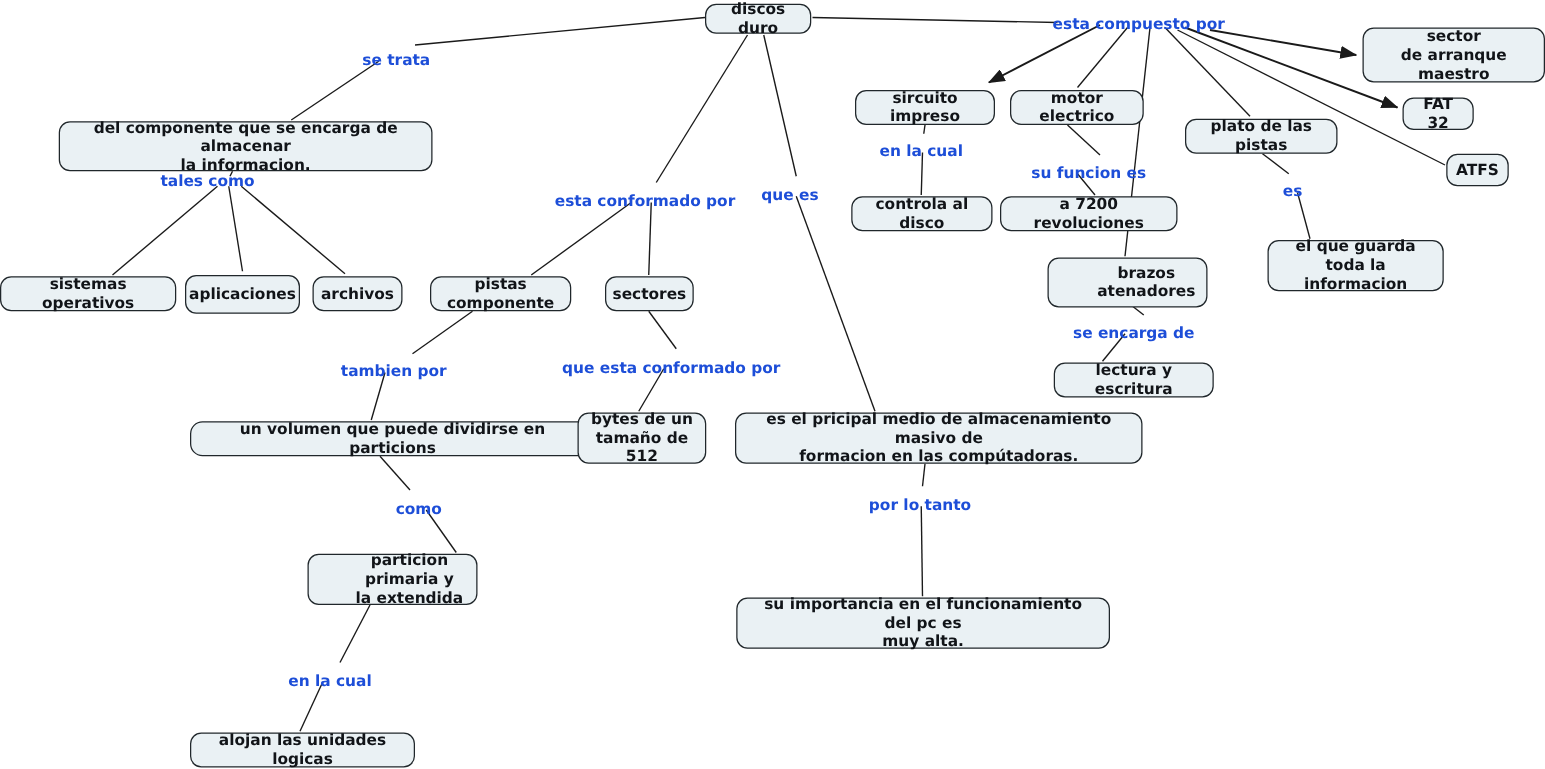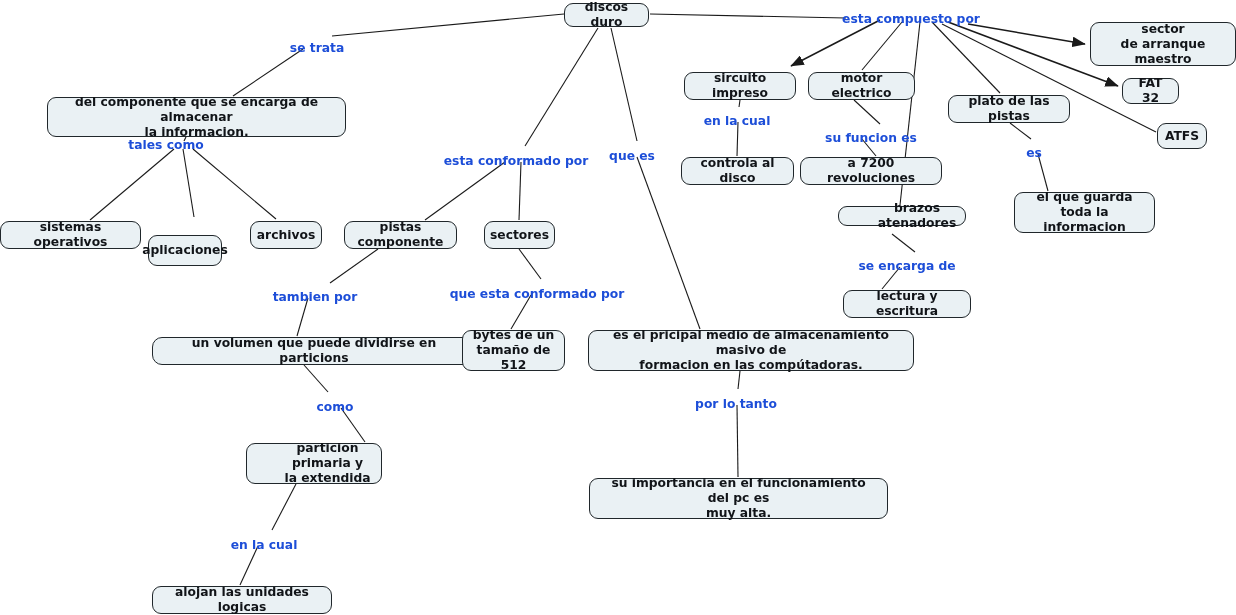--- a/index.html
+++ b/index.html
@@ -100,39 +100,39 @@
         <path d="M 900,267 L 882,289" fill="none" stroke="#1a1a1a" stroke-width="1.1"></path>
         <path d="M 1010,123 L 1031,139" fill="none" stroke="#1a1a1a" stroke-width="1.1"></path>
         <path d="M 1038,154 L 1048,191" fill="none" stroke="#1a1a1a" stroke-width="1.1"></path>
       </g>
   </svg>
   <div id="node-layer">
       <div class="node" style="left: 564px; top: 3px; width: 85px; height: 24px;">discos duro</div>
       <div class="node" style="left: 47px; top: 97px; width: 299px; height: 40px;">del componente que se encarga de almacenar
 la informacion.</div>
       <div class="node" style="left: 0px; top: 221px; width: 141px; height: 28px;">sistemas operativos</div>
-      <div class="node" style="left: 148px; top: 235px; width: 74px; height: 31px;">aplicaciones</div>
+      <div class="node" style="left: 148px; top: 220px; width: 92px; height: 31px;">aplicaciones</div>
       <div class="node" style="left: 250px; top: 221px; width: 72px; height: 28px;">archivos</div>
       <div class="node" style="left: 344px; top: 221px; width: 113px; height: 28px;">pistas componente</div>
       <div class="node" style="left: 484px; top: 221px; width: 71px; height: 28px;">sectores</div>
       <div class="node" style="left: 152px; top: 337px; width: 324px; height: 28px; border-radius: 10px;">un volumen que puede dividirse en particions</div>
       <div class="node" style="left: 462px; top: 330px; width: 103px; height: 41px;">bytes de un
 tamaño de 512</div>
       <div class="node" style="left: 246px; top: 443px; width: 136px; height: 41px; padding-left: 36px;">particion primaria y
 la extendida</div>
       <div class="node" style="left: 152px; top: 586px; width: 180px; height: 28px;">alojan las unidades logicas</div>
       <div class="node" style="left: 588px; top: 330px; width: 326px; height: 41px;">es el pricipal medio de almacenamiento masivo de
 formacion en las compútadoras.</div>
       <div class="node" style="left: 589px; top: 478px; width: 299px; height: 41px;">su importancia en el funcionamiento del pc es
 muy alta.</div>
       <div class="node" style="left: 684px; top: 72px; width: 112px; height: 28px;">sircuito impreso</div>
       <div class="node" style="left: 681px; top: 157px; width: 113px; height: 28px;">controla al disco</div>
       <div class="node" style="left: 808px; top: 72px; width: 107px; height: 28px;">motor electrico</div>
       <div class="node" style="left: 800px; top: 157px; width: 142px; height: 28px;">a 7200 revoluciones</div>
-      <div class="node" style="left: 838px; top: 206px; width: 128px; height: 20px; padding-left: 39px;">brazos atenadores</div>
+      <div class="node" style="left: 838px; top: 206px; width: 128px; height: 40px; padding-left: 39px;">brazos atenadores</div>
       <div class="node" style="left: 843px; top: 290px; width: 128px; height: 28px;">lectura y escritura</div>
       <div class="node" style="left: 948px; top: 95px; width: 122px; height: 28px;">plato de las pistas</div>
       <div class="node" style="left: 978px; top: 192px; width: 141px; height: 41px; margin-left: 36px;">el que guarda
 toda la informacion</div>
       <div class="node" style="left: 1090px; top: 22px; width: 146px; height: 44px;">sector
 de arranque maestro</div>
       <div class="node" style="left: 1122px; top: 78px; width: 57px; height: 26px;">FAT 32</div>
       <div class="node" style="left: 1157px; top: 123px; width: 50px; height: 26px;">ATFS</div>
     </div>
   <div id="label-layer">

